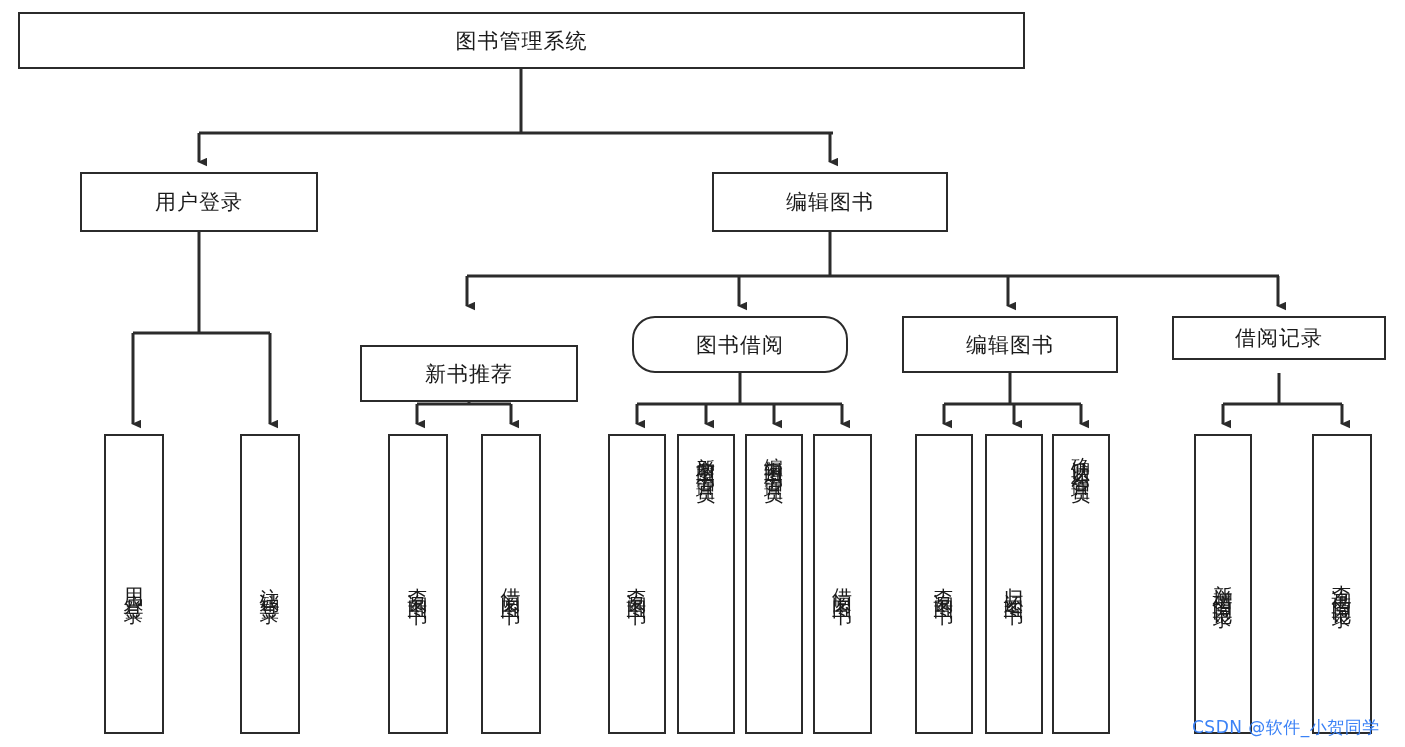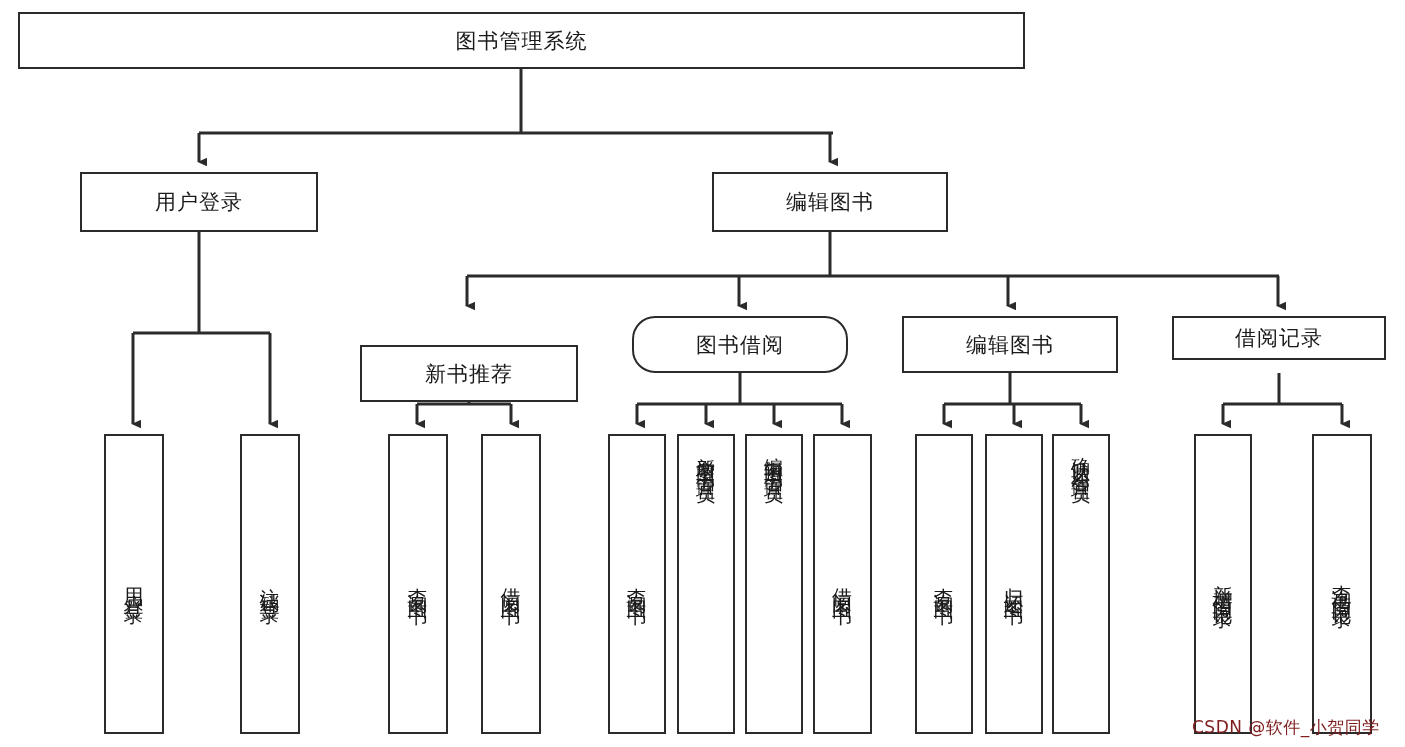--- a/index.html
+++ b/index.html
@@ -48,21 +48,21 @@
     white-space: nowrap;
     display: block;
   }
   .htext {
     white-space: nowrap;
     display: block;
   }
   .watermark {
     position: absolute;
     font-size: 17px;
-    color: #7f1d1d;
+    color: #3b82f6;
     white-space: nowrap;
     letter-spacing: 0.5px;
   }
 </style>
 </head>
 <body>
 
 <div id="canvas">
 
   <svg class="connectors" viewBox="0 0 1405 747" xmlns="http://www.w3.org/2000/svg">

